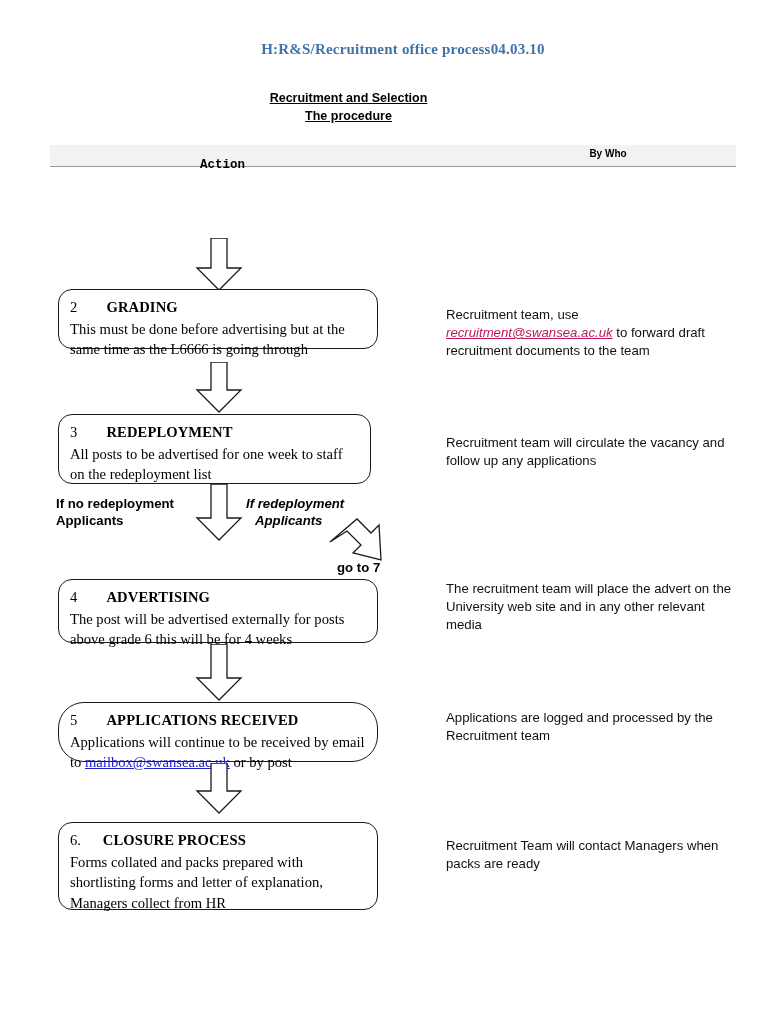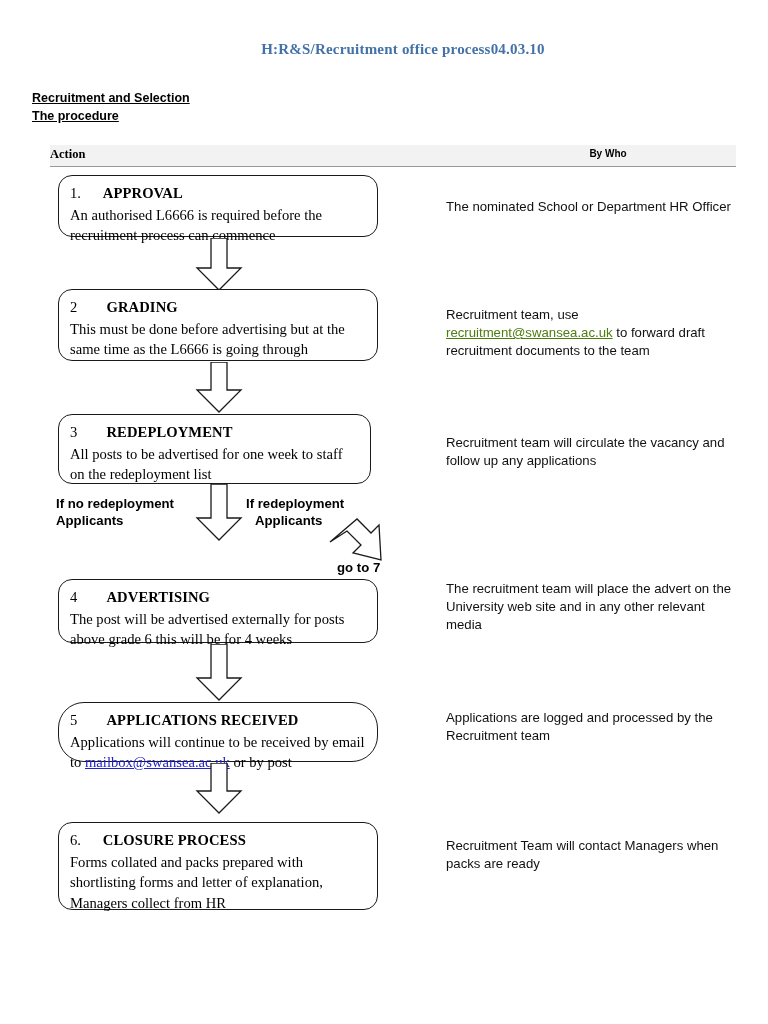--- a/index.html
+++ b/index.html
@@ -37,22 +37,21 @@
     letter-spacing: 0.2px;
     margin-left: 8px;
   }
   .doc-header span { margin-left: 22px; }
 
   .title-block {
     position: absolute;
     left: 0;
     top: 88px;
     width: 697px;
-    text-align: left;
-    padding-left: 32px;
+    text-align: center;
   }
   .title-main,
   .title-sub {
     font-family: "Liberation Sans", sans-serif;
     font-weight: bold;
     font-size: 12.5px;
     color: #000;
     text-decoration: underline;
     display: inline-block;
   }
@@ -65,24 +64,24 @@
     left: 50px;
     top: 145px;
     width: 686px;
     height: 21px;
     background: #f2f2f2;
     border-bottom: 1px solid #9a9a9a;
   }
   .col-header .h-action {
     position: absolute;
     left: 0;
-    top: 2px;
+    top: 13px;
     width: 345px;
-    text-align: left;
-    font-family: Liberation Serif, serif;
+    text-align: center;
+    font-family: Liberation Mono, monospace;
     font-weight: bold;
     font-size: 12.5px;
   }
   .col-header .h-bywho {
     position: absolute;
     left: 430px;
     top: 3px;
     width: 256px;
     text-align: center;
     font-family: "Liberation Sans", sans-serif;
@@ -126,22 +125,23 @@
   .note {
     position: absolute;
     font-family: "Liberation Sans", sans-serif;
     font-size: 13.2px;
     line-height: 1.38;
     color: #111;
     width: 292px;
   }
   .note a.mail-link,
   .note .mail-link {
-    color: #4d7c0f;
+    color: #be185d;
     text-decoration: underline;
+    font-style: italic;
   }
 
   
   .branch-label {
     position: absolute;
     font-family: "Liberation Sans", sans-serif;
     font-weight: bold;
     font-size: 13.2px;
     line-height: 1.32;
     color: #000;
@@ -178,33 +178,26 @@
   <div class="title-block">
     <div><span class="title-main">Recruitment and Selection</span></div>
     <div class="title-sub-wrap"><span class="title-sub">The procedure</span></div>
   </div>
 
   <div class="col-header">
     <div class="h-action">Action</div>
     <div class="h-bywho">By Who</div>
   </div>
 
-  <div class="pbox" style="left:58px; top:175px; width:320px; height:62px;">
-    <div class="pbox-head"><span class="pbox-num">1.</span>      <span class="pbox-title">APPROVAL</span></div>
-    <span class="pbox-body">An authorised L6666 is required before the recruitment process can commence</span>
-  </div>
-  <div class="note" style="left:446px; top:198px;">
-    <span>The nominated School or Department HR Officer</span>
-  </div>
 
   <svg class="arrow-svg" width="60" height="54" viewBox="0 0 60 54" style="left:189px; top:238px;">
     <polygon points="22,0 38,0 38,30 52,30 30,52 8,30 22,30"></polygon>
   </svg>
 
-  <div class="pbox" style="left:58px; top:289px; width:320px; height:72px;">
+  <div class="pbox" style="left:58px; top:289px; width:320px; height:60px;">
     <div class="pbox-head"><span class="pbox-num">2</span>        <span class="pbox-title">GRADING</span></div>
     <span class="pbox-body">This must be done before advertising but at the same time as the L6666 is going through</span>
   </div>
   <div class="note" style="left:446px; top:306px;">
     <span>Recruitment team, use</span><br>
     <span class="mail-link">recruitment@swansea.ac.uk</span>
     <span>to forward draft recruitment documents to the team</span>
   </div>
 
   <svg class="arrow-svg" width="60" height="52" viewBox="0 0 60 52" style="left:189px; top:362px;">
@@ -216,21 +209,21 @@
     <span class="pbox-body">All posts to be advertised for one week to staff on the redeployment list</span>
   </div>
   <div class="note" style="left:446px; top:434px;">
     <span>Recruitment team will circulate the vacancy and follow up any applications</span>
   </div>
 
   <div class="branch-label" style="left:56px; top:495px;">
     <div>If no redeployment</div>
     <div>Applicants</div>
   </div>
-  <div class="branch-label" style="left:246px; top:495px;">
+  <div class="branch-label" style="left:246px; top:495px;font-style:italic;">
     <div>If redeployment</div>
     <div style="margin-left:9px;">Applicants</div>
   </div>
 
   <svg class="arrow-svg" width="60" height="58" viewBox="0 0 60 58" style="left:189px; top:484px;">
     <polygon points="22,0 38,0 38,34 52,34 30,56 8,34 22,34"></polygon>
   </svg>
 
   <svg class="arrow-svg" width="72" height="62" viewBox="0 0 72 62" style="left:322px; top:512px;">
     <path d="M 8,30 L 35,7 L 49,21 L 57,13 L 59,48 L 31,41 L 39,33 L 25,19 Z"></path>

